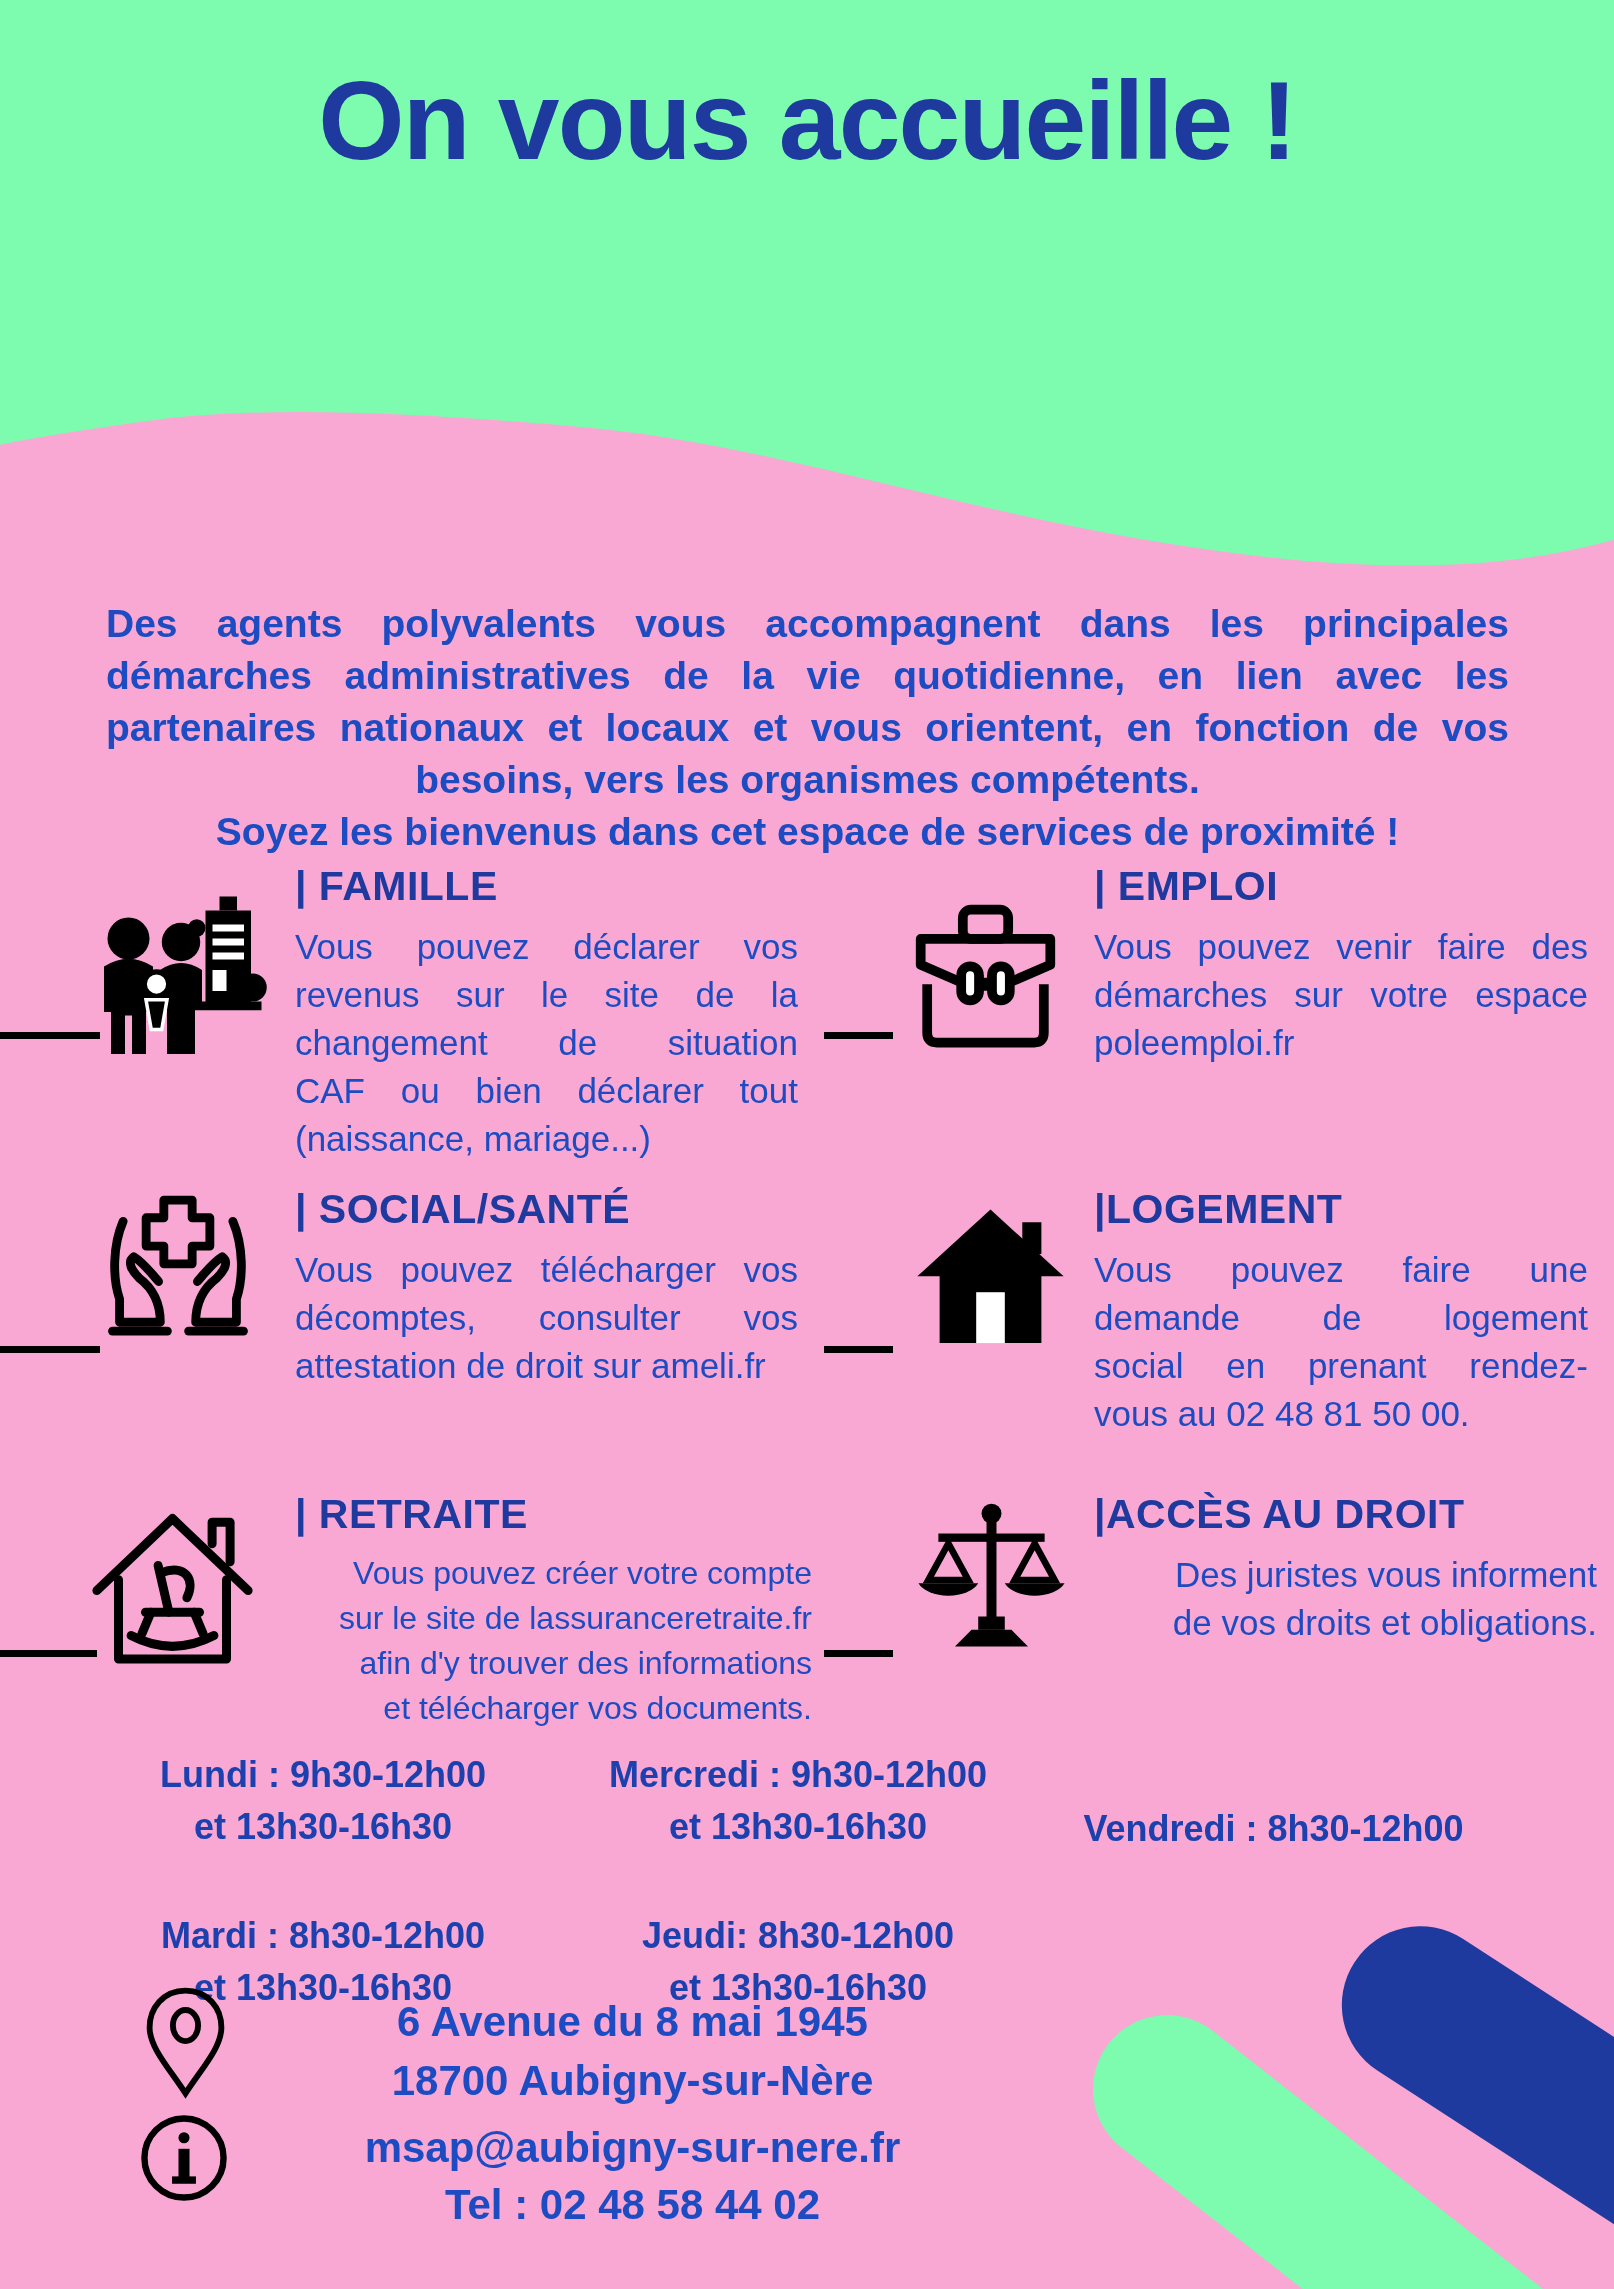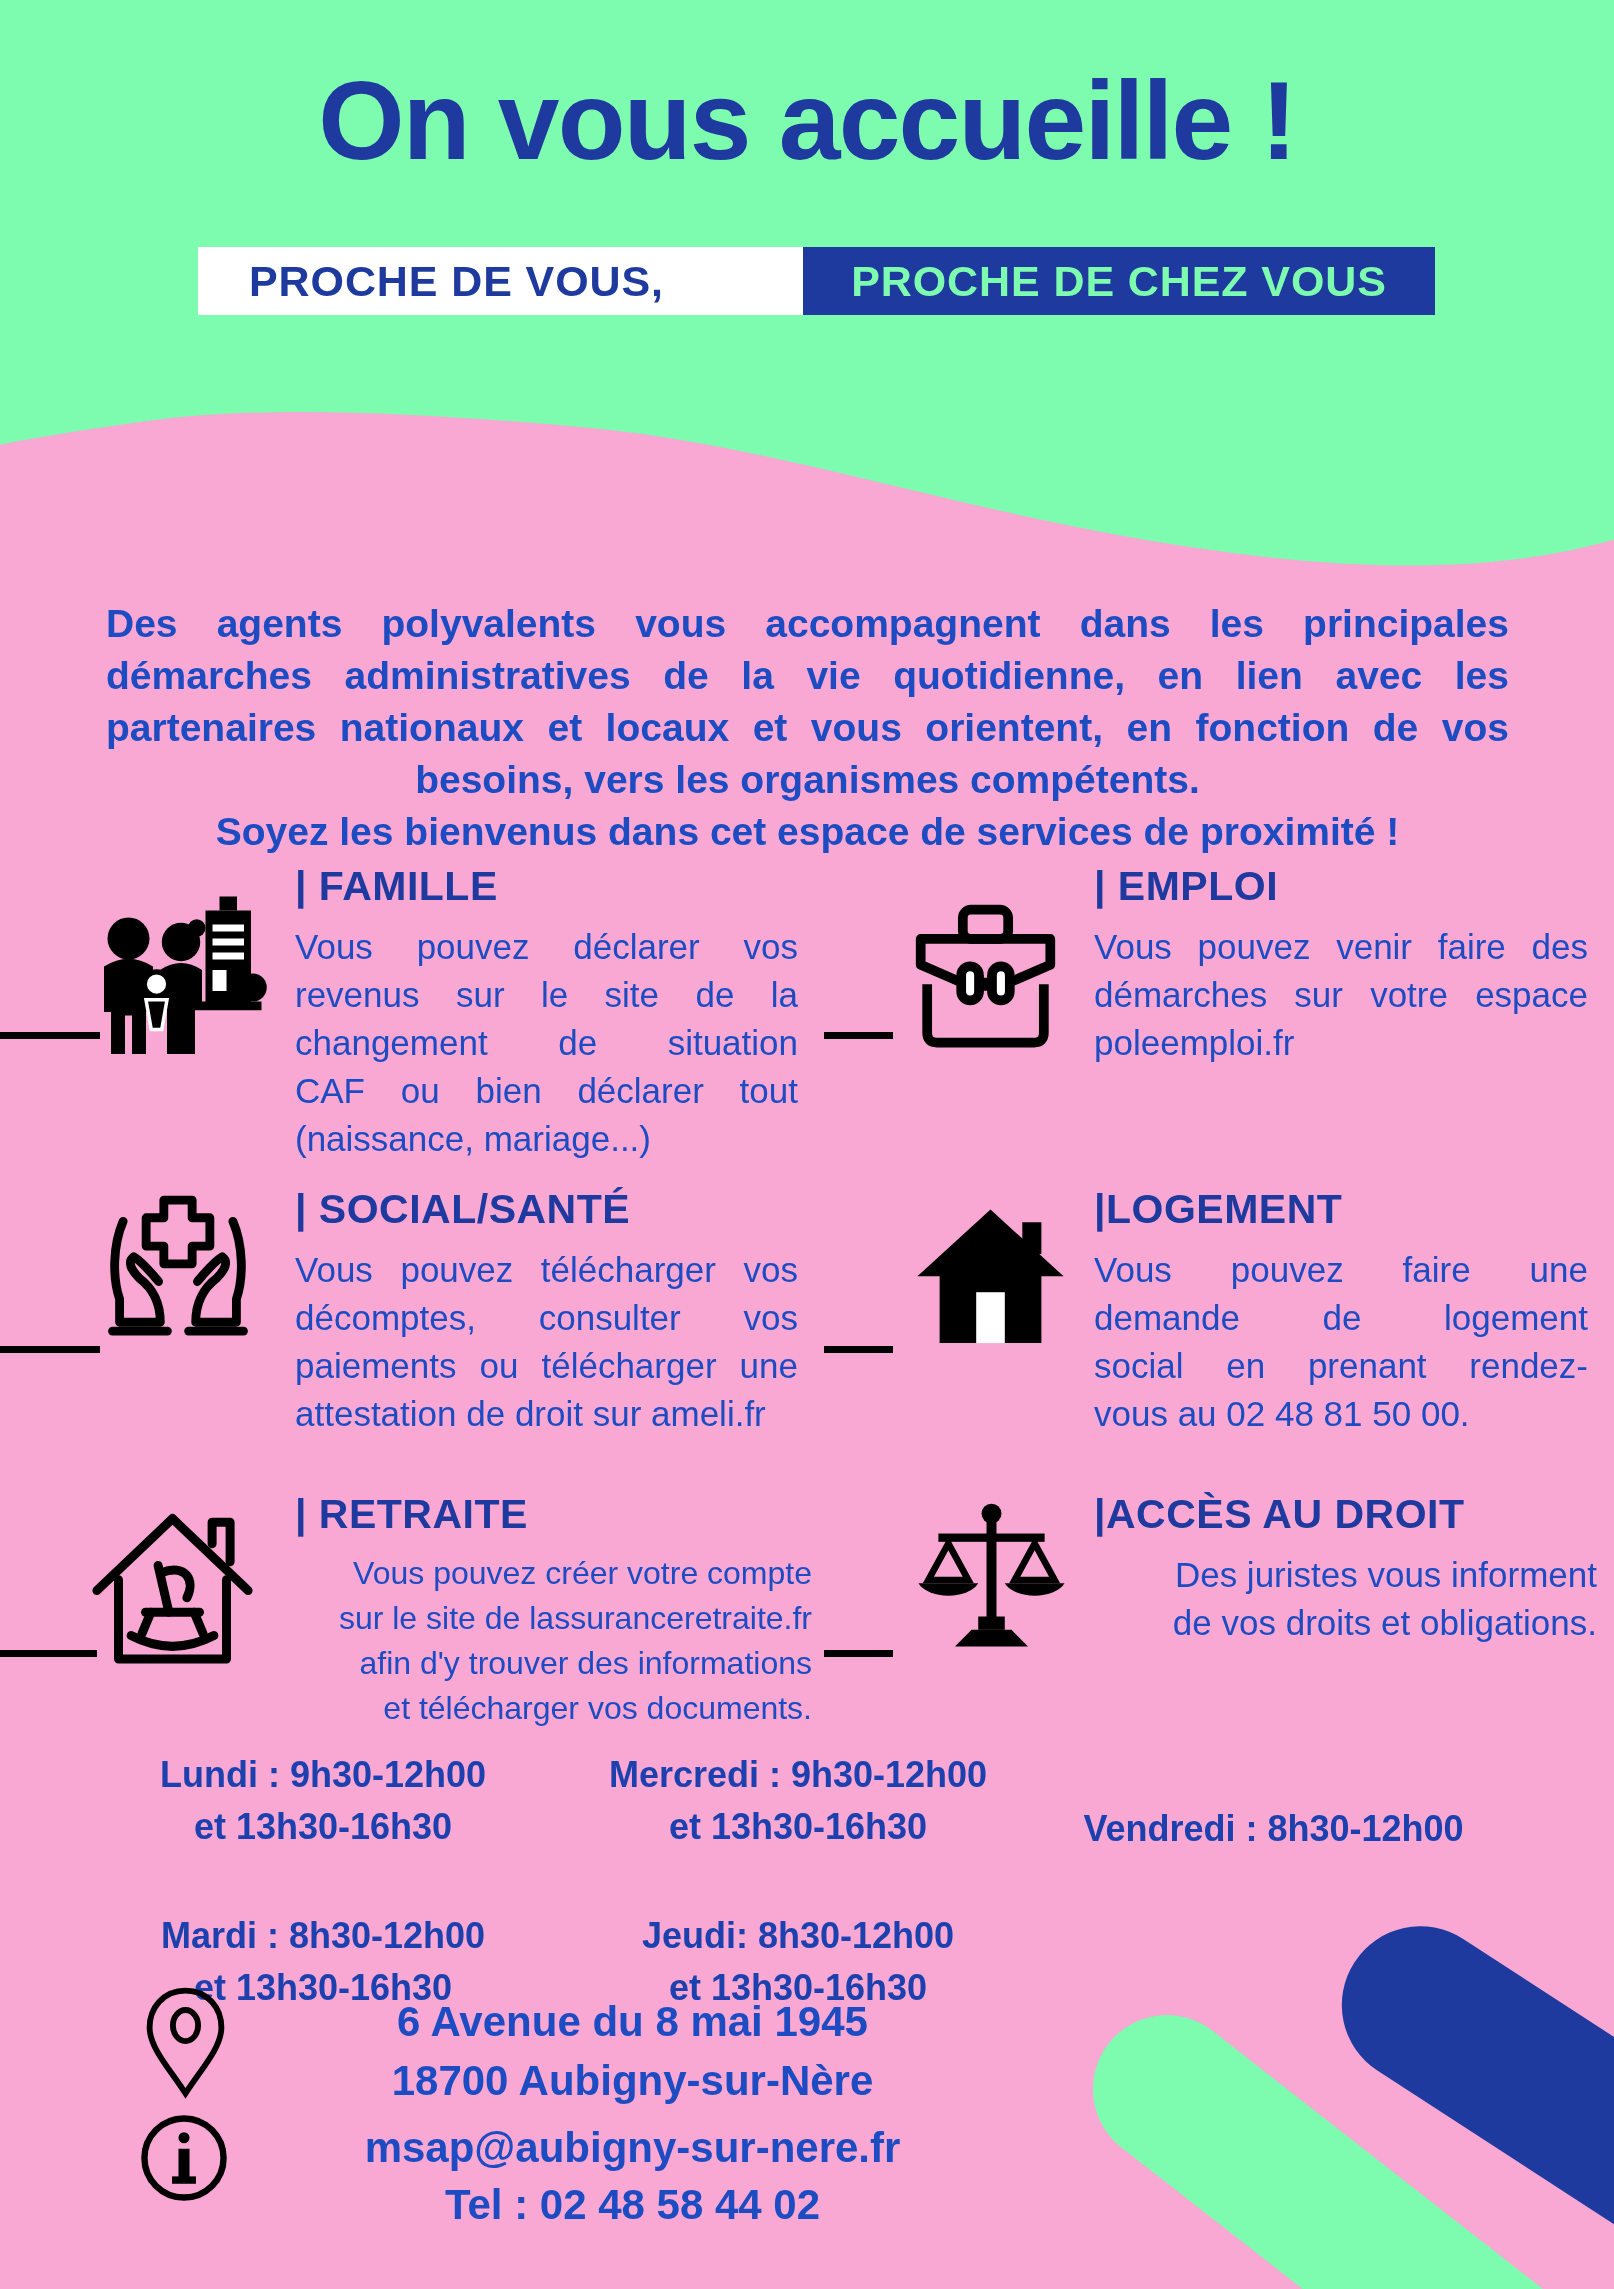--- a/index.html
+++ b/index.html
@@ -81,24 +81,20 @@
   <svg class="header-wave" viewBox="0 0 1749 660" preserveAspectRatio="none" aria-hidden="true">
     <path class="mint-fill" d="M0,0 L1749,0 L1749,585
          C1600,627 1430,617 1240,585
          C1000,543 820,478 620,462
          C480,450 300,438 170,455
          C110,463 50,472 0,482 Z"></path>
   </svg>
 
   <div class="page-title">On vous accueille !</div>
 
-  <div class="banner">
-    <div class="banner-left">PROCHE DE VOUS,</div>
-    <div class="banner-right">PROCHE DE CHEZ VOUS</div>
-  </div>
 
   <div class="intro">
     <div class="intro-j">
         <div>Des agents polyvalents vous accompagnent dans les principales</div>
         <div>démarches administratives de la vie quotidienne, en lien avec les</div>
         <div>partenaires nationaux et locaux et vous orientent, en fonction de vos</div>
       </div>
     <div class="intro-c">
         <div>besoins, vers les organismes compétents.</div>
         <div>Soyez les bienvenus dans cet espace de services de proximité !</div>
@@ -206,21 +202,20 @@
         <div>démarches sur votre espace</div>
         <div>poleemploi.fr</div>
       </div>
   </div>
 
   <div class="service" style="left:295px;top:1186px;width:503px;">
     <div class="service-heading">| SOCIAL/SANTÉ</div>
     <div class="service-body jbody">
         <div>Vous pouvez télécharger vos</div>
         <div>décomptes, consulter vos</div>
-        <div>paiements ou télécharger une</div>
         <div>attestation de droit sur ameli.fr</div>
       </div>
   </div>
 
   <div class="service" style="left:1094px;top:1186px;width:494px;">
     <div class="service-heading">|LOGEMENT</div>
     <div class="service-body jbody">
         <div>Vous pouvez faire une</div>
         <div>demande de logement</div>
         <div>social en prenant rendez-</div>

